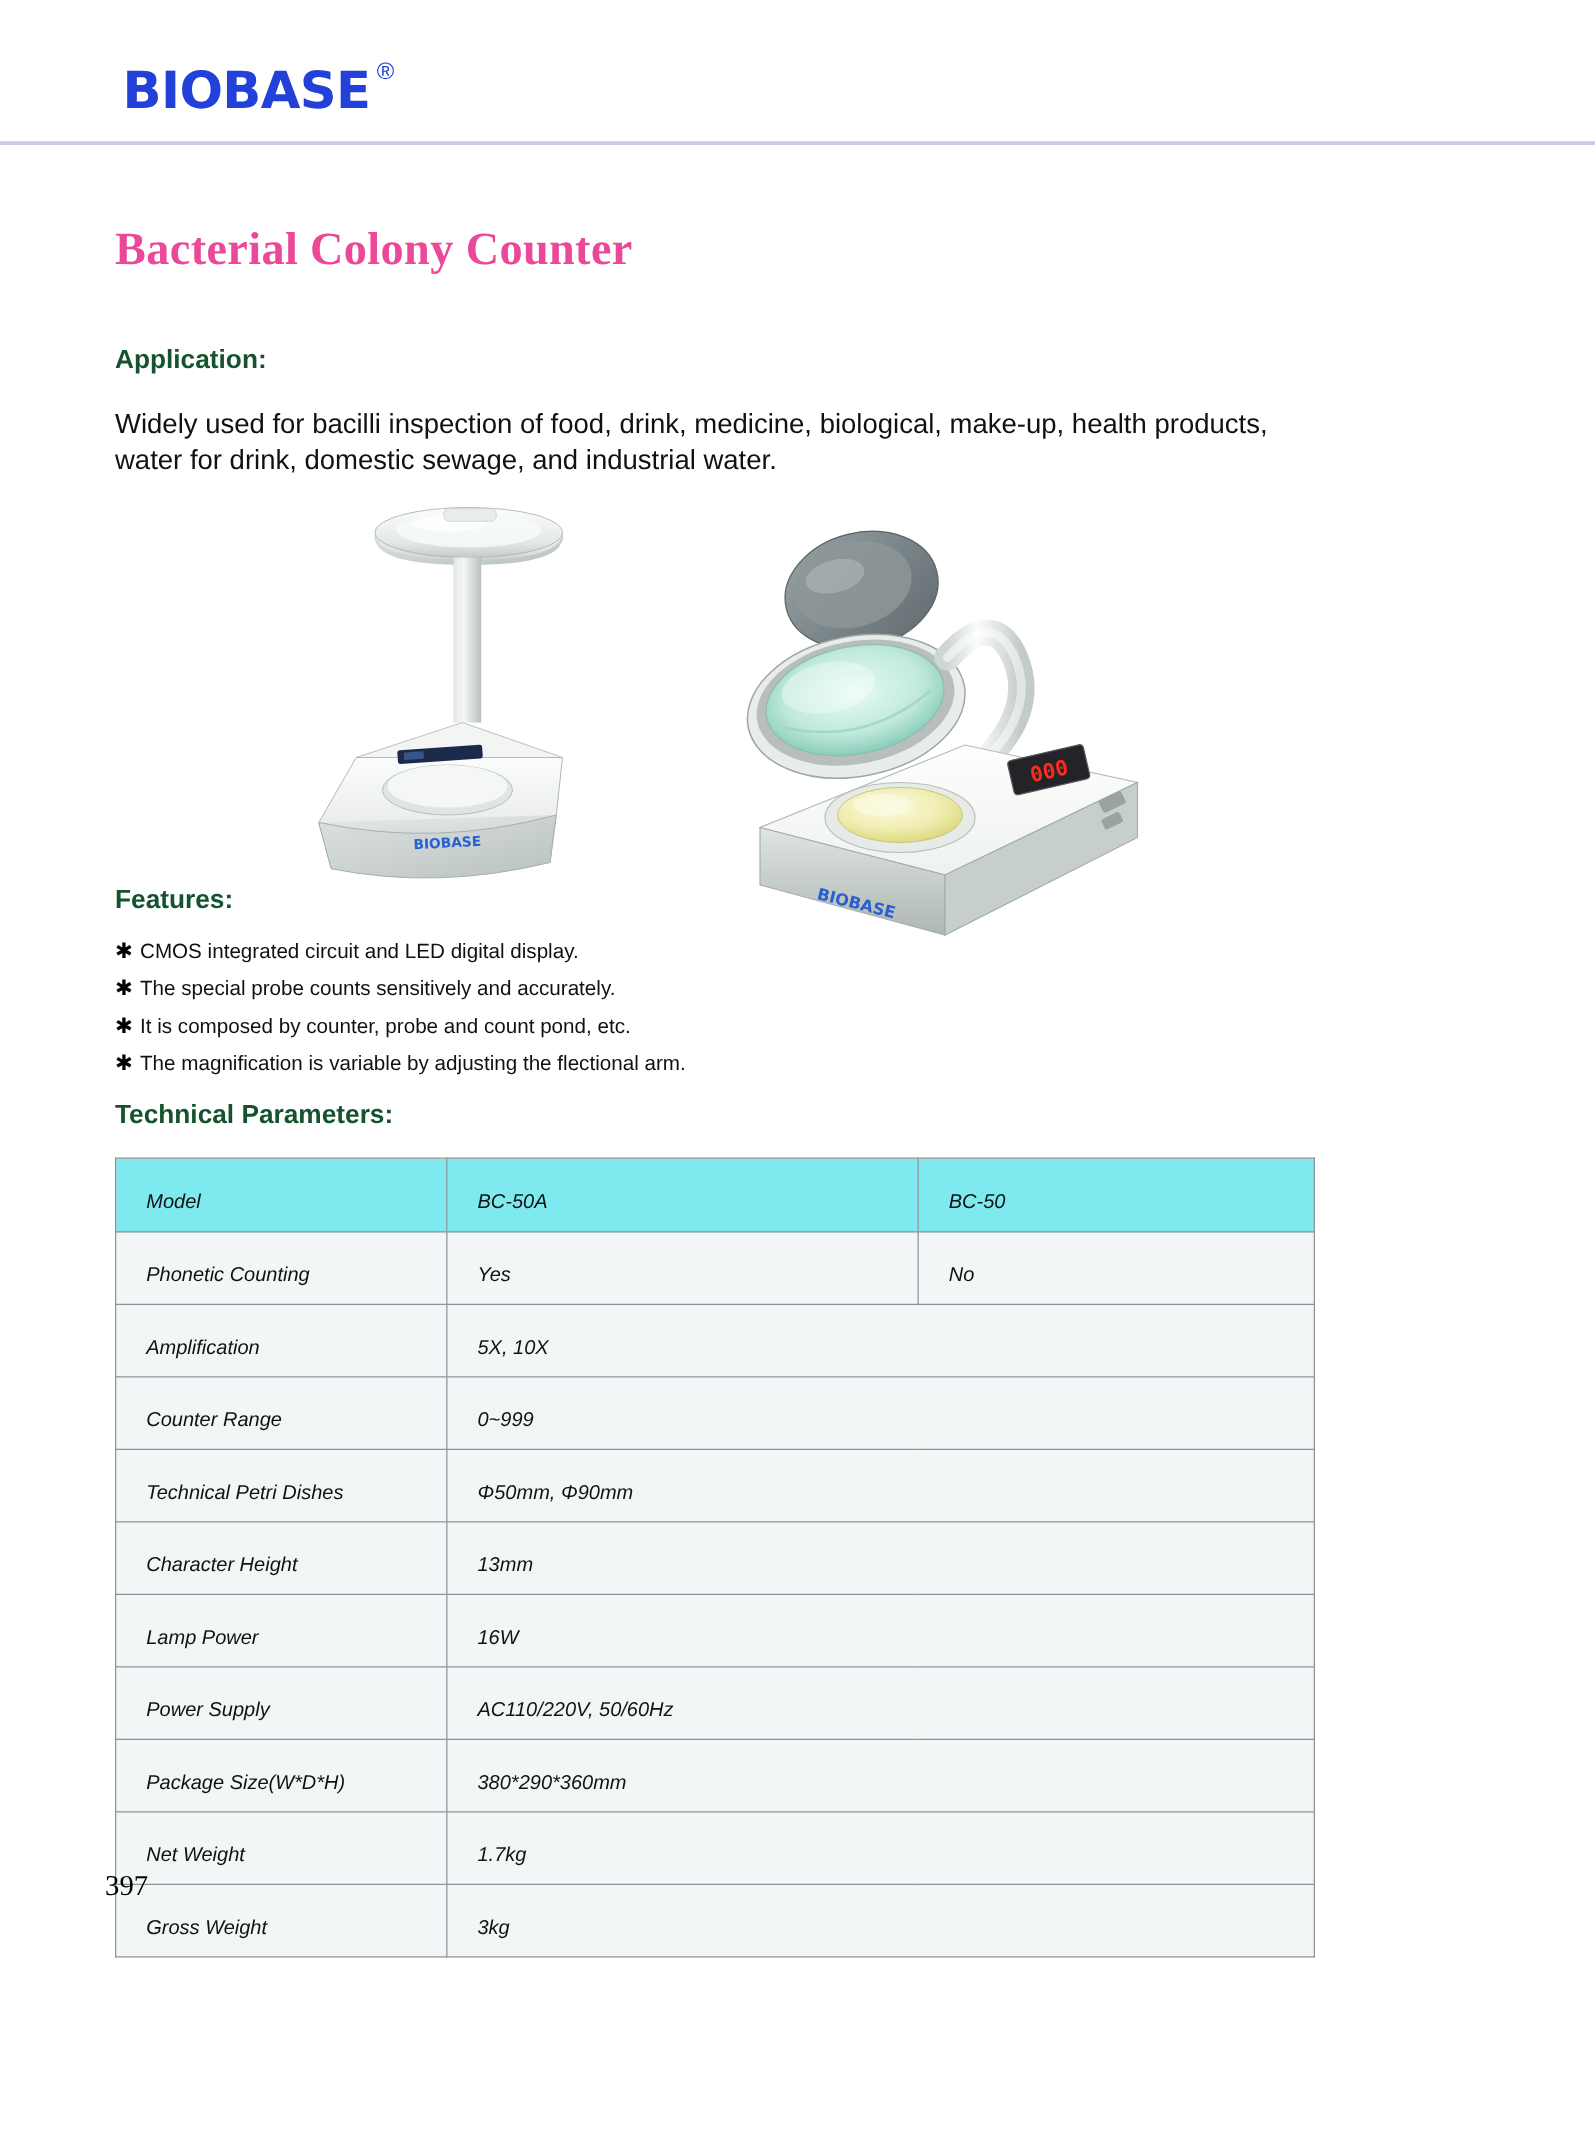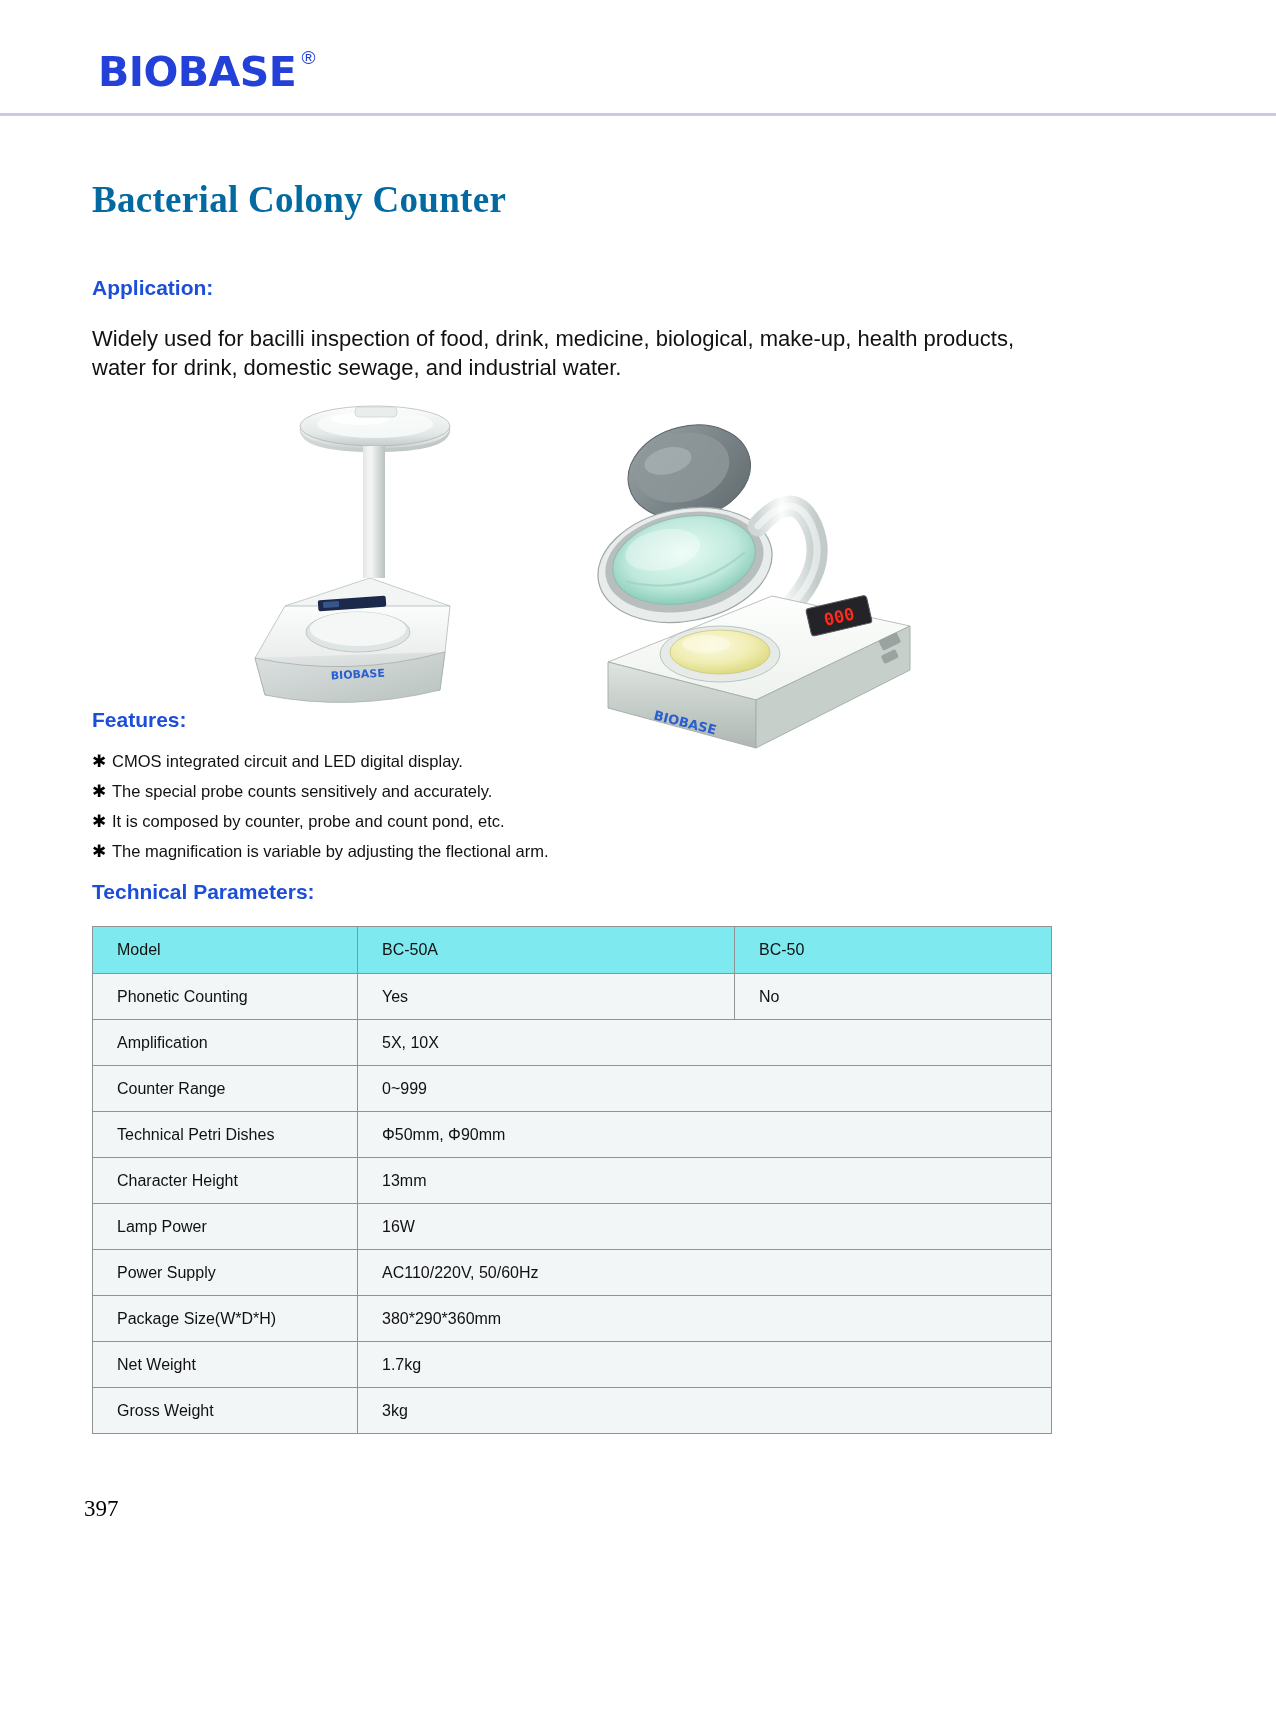--- a/index.html
+++ b/index.html
@@ -57,31 +57,31 @@
   }
 
   
   .doc-title {
     position: absolute;
     left: 92px;
     top: 178px;
     font-family: "Liberation Serif", serif;
     font-weight: bold;
     font-size: 37px;
-    color: #0369a1;
+    color: #ec4899;
     letter-spacing: 0.3px;
   }
 
   
   .section-heading {
     position: absolute;
     font-family: "Liberation Sans", sans-serif;
     font-weight: bold;
     font-size: 21px;
-    color: #1d4ed8;
+    color: #14532d;
   }
   #h-application { left: 92px; top: 276px; }
   #h-features    { left: 92px; top: 708px; }
   #h-technical   { left: 92px; top: 880px; }
 
   
   .app-para {
     position: absolute;
     left: 92px;
     top: 324px;
@@ -127,25 +127,26 @@
     position: absolute;
     left: 92px;
     top: 926px;
     width: 960px;
     border-collapse: collapse;
     table-layout: fixed;
     font-size: 16px;
   }
   .spec-table td {
     border: 1px solid #8e9396;
-    padding: 0 0 0 24px;
+    padding: 12px 0 0 24px;
     height: 45px;
     vertical-align: middle;
     background: #f3f6f7;
     color: #111111;
+    font-style: italic;
   }
   .spec-table tr.head-row td {
     background: #7ee9ef;
     height: 46px;
   }
   .spec-table td.col-label { width: 240px; }
   .spec-table td.col-a     { width: 352px; }
 
   
   .page-number {

